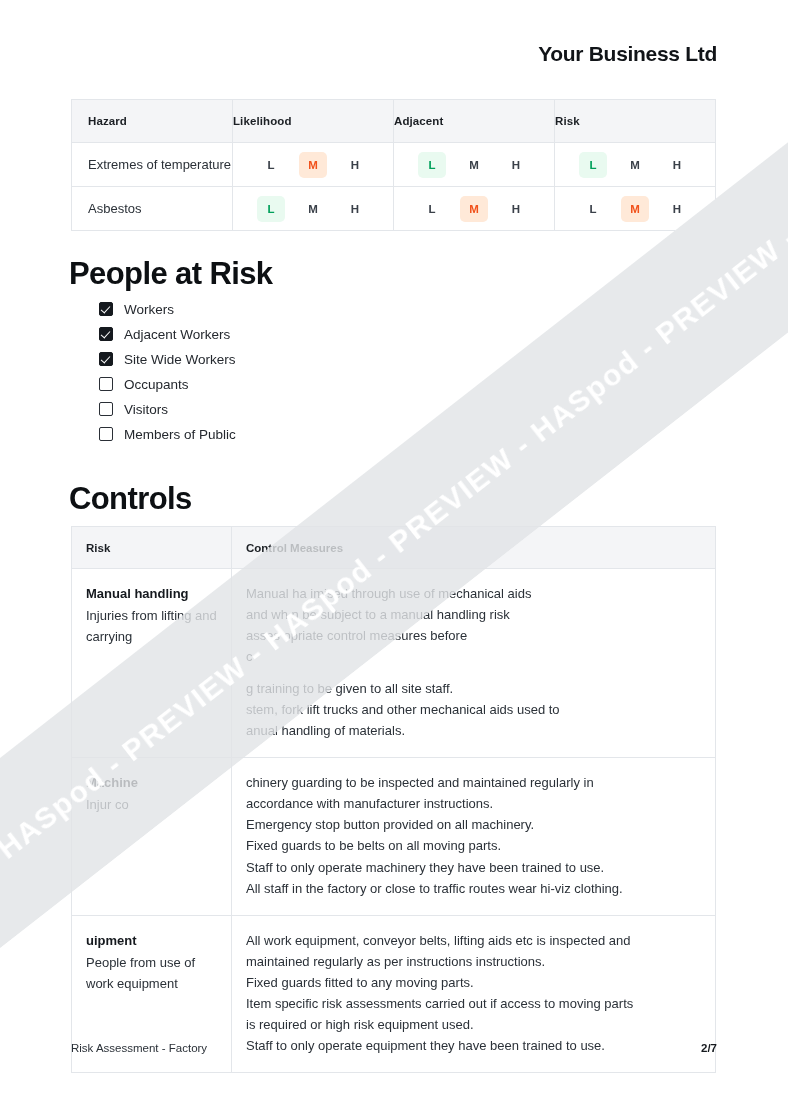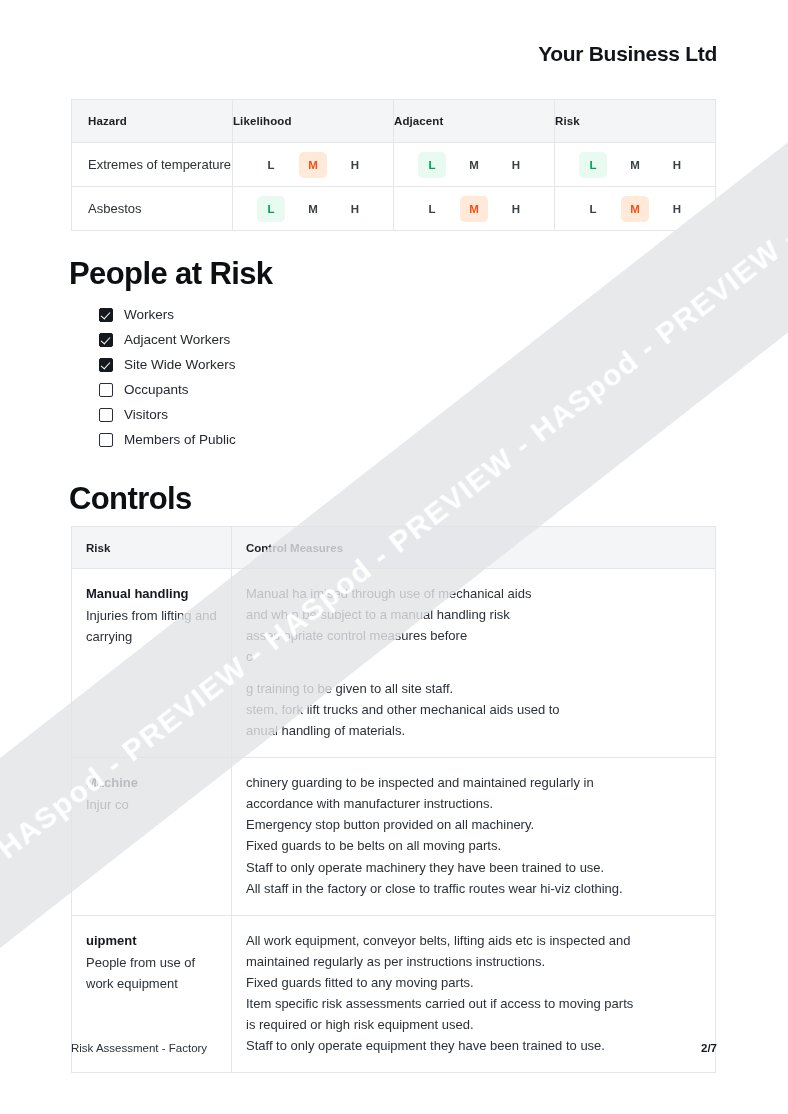--- a/index.html
+++ b/index.html
@@ -119,21 +119,21 @@
   .checklist {
     position: absolute;
     left: 71px;
     top: 302px;
     list-style: none;
     margin: 0;
     padding: 0;
   }
   .checklist li {
     display: flex;
-    align-items: center;
+    align-items: flex-start;
     height: 25px;
     padding-left: 28px;
   }
   .cbox {
     width: 14px;
     height: 14px;
     border: 1.4px solid #2a2f36;
     border-radius: 2px;
     box-sizing: border-box;
     margin-right: 11px;

